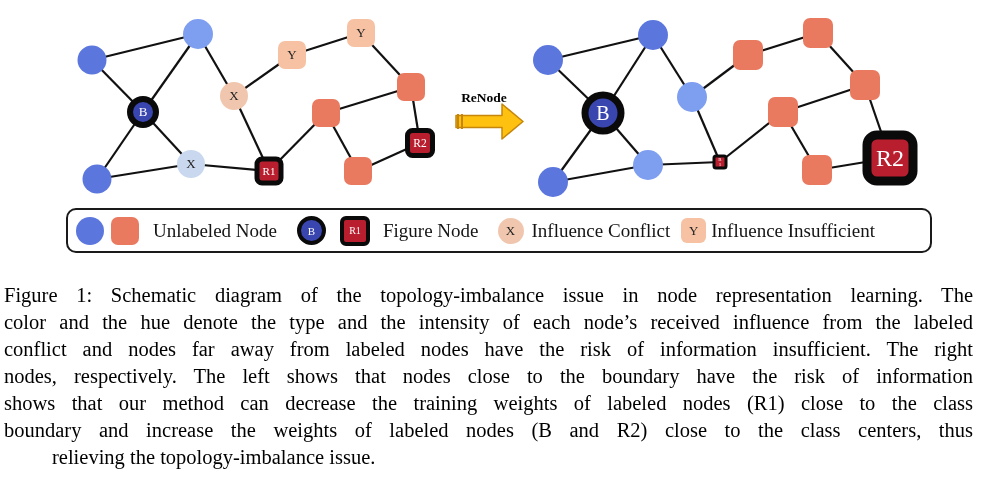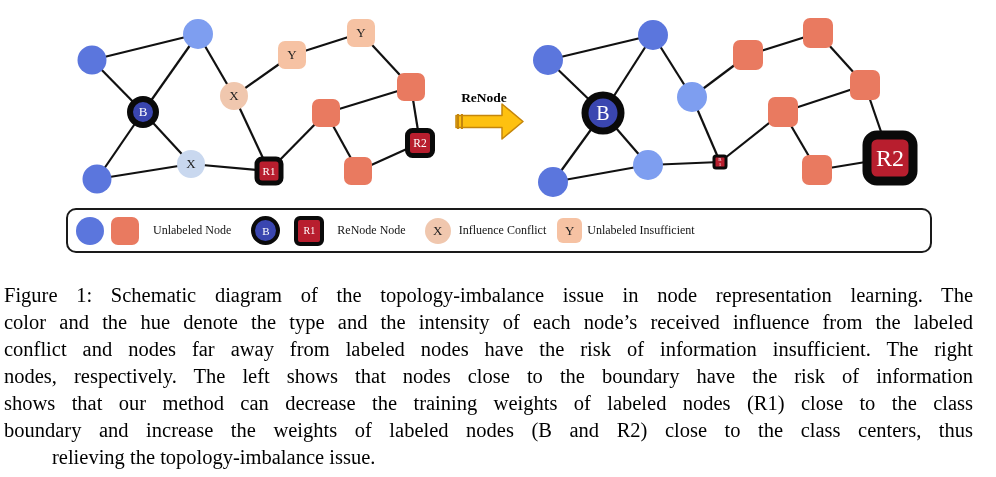--- a/index.html
+++ b/index.html
@@ -11,21 +11,21 @@
   .arrow{fill:var(--arrow_fill);stroke:var(--arrow_stroke);stroke-width:1.5;stroke-linejoin:round;}
   .arrow-tick{stroke:var(--arrow_stroke);stroke-width:2;}
   .renode-text{font-family:"Liberation Serif", serif;font-weight:bold;font-size:13.5px;fill:#000;}
 
   .legend{
     position:absolute;left:66px;top:208px;width:866px;height:45px;
     box-sizing:border-box;border:2.5px solid #1a1a1a;border-radius:10px;
     display:flex;align-items:center;padding-left:8px;background:#fff;
   }
   .legend span{flex:0 0 auto;display:flex;align-items:center;justify-content:center;}
-  .lg-label{font-size:12px;color:#141414;white-space:nowrap;}
+  .lg-label{font-size:19px;color:#141414;white-space:nowrap;}
   .lg-circle{width:28px;height:28px;border-radius:50%;background:var(--blue);}
   .lg-square{width:28px;height:28px;border-radius:7px;background:var(--salmon);margin-left:7px;}
   .lg-label.l1{margin-left:14px;margin-right:20px;}
   .lg-b{width:21px;height:21px;border-radius:50%;background:var(--dark_blue);
         border:4px solid #0a0a0a;color:#fff;font-size:11px;}
   .lg-r1{width:22px;height:22px;border-radius:6px;background:var(--crimson);
         border:4px solid #0a0a0a;color:#fff;font-size:10px;margin-left:14px;}
   .lg-label.l2{margin-left:13px;margin-right:19px;}
   .lg-x{width:26px;height:26px;border-radius:50%;background:var(--pale_peach);color:#222;font-size:13px;}
   .lg-label.l3{margin-left:8px;margin-right:11px;}
@@ -124,25 +124,25 @@
       <text x="890" text-anchor="middle" font-size="24" fill="#ffffff" font-family="&quot;Liberation Serif&quot;, serif" y="166.16">R2</text>
     </g>
 </svg>
 
 <div class="legend">
   <span class="lg-circle"></span>
   <span class="lg-square"></span>
   <span class="lg-label l1">Unlabeled Node</span>
   <span class="lg-b">B</span>
   <span class="lg-r1">R1</span>
-  <span class="lg-label l2">ReNode Node</span>
+  <span class="lg-label l2">Figure Node</span>
   <span class="lg-x">X</span>
   <span class="lg-label l3">Influence Conflict</span>
   <span class="lg-y">Y</span>
-  <span class="lg-label l4">Unlabeled Insufficient</span>
+  <span class="lg-label l4">Influence Insufficient</span>
 </div>
 
 <div class="caption">
   <div class="cap-line">Figure 1: Schematic diagram of the topology-imbalance issue in node representation learning. The</div>
   <div class="cap-line">color and the hue denote the type and the intensity of each node’s received influence from the labeled</div>
   <div class="cap-line">conflict and nodes far away from labeled nodes have the risk of information insufficient. The right</div>
   <div class="cap-line">nodes, respectively. The left shows that nodes close to the boundary have the risk of information</div>
   <div class="cap-line">shows that our method can decrease the training weights of labeled nodes (R1) close to the class</div>
   <div class="cap-line">boundary and increase the weights of labeled nodes (B and R2) close to the class centers, thus</div>
   <div class="cap-line last">relieving the topology-imbalance issue.</div>

